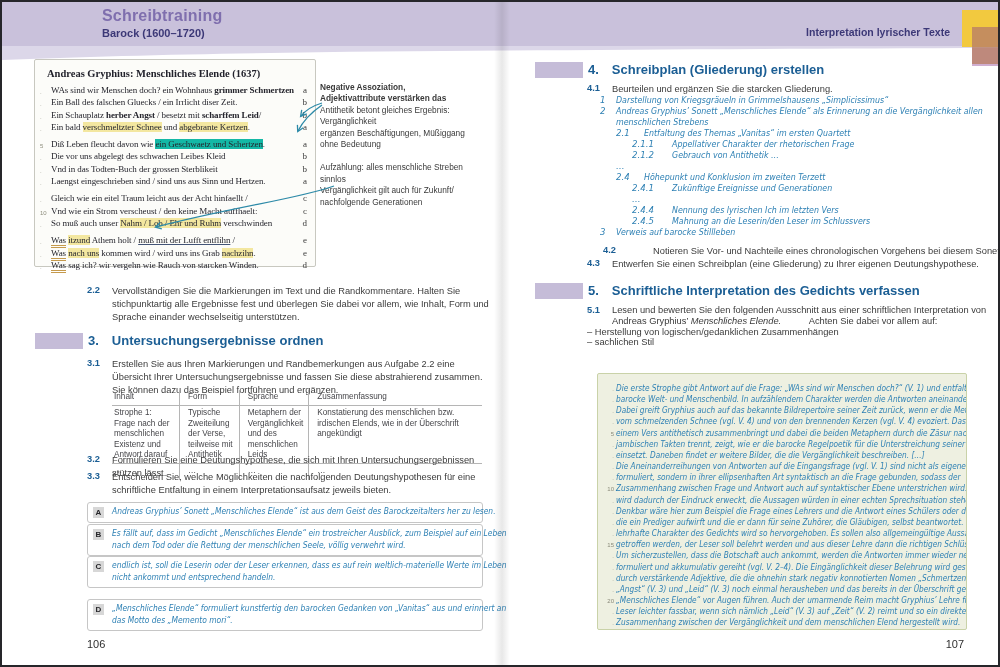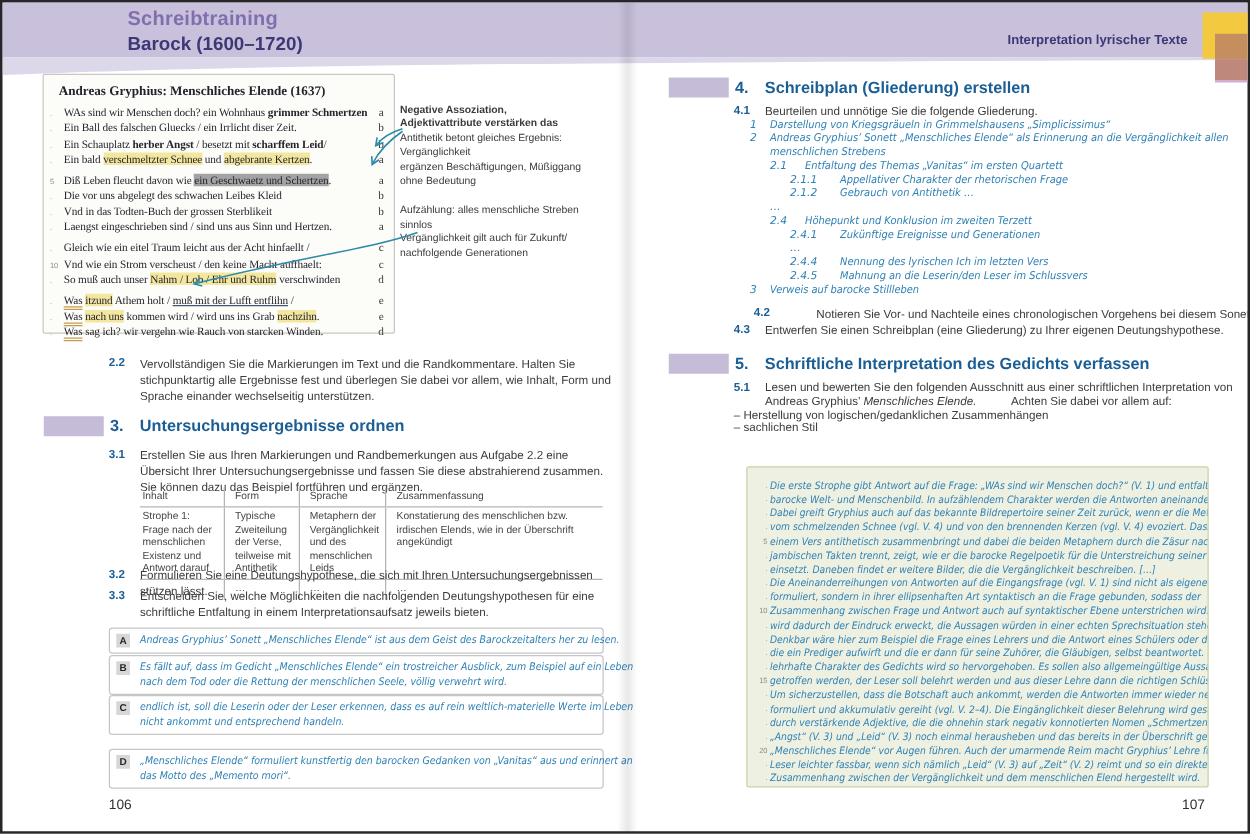--- a/index.html
+++ b/index.html
@@ -3,39 +3,39 @@
 <meta charset="utf-8">
 <style>
   html,body{margin:0;padding:0;background:#555;}
   #page{position:relative;width:1000px;height:667px;background:#ffffff;border:2px solid #26262a;
         box-sizing:border-box;overflow:hidden;font-family:"Liberation Sans",sans-serif;color:#3b3b3b;}
   .abs{position:absolute;}
 
   
   #hdr-svg{position:absolute;top:0;left:0;}
   .hdr-title{position:absolute;left:100px;top:5px;font-size:16px;font-weight:bold;color:#7f6fae;letter-spacing:0.2px;}
-  .hdr-sub{position:absolute;left:100px;top:25px;font-size:15px;font-weight:bold;color:#3c3877;}
+  .hdr-sub{position:absolute;left:100px;top:25px;font-size:11px;font-weight:bold;color:#3c3877;}
   .hdr-right{position:absolute;right:48px;top:24px;font-size:10.5px;font-weight:bold;color:#3c3877;text-align:right;}
   .tab{position:absolute;}
   #tab-yellow{left:960px;top:8px;width:37px;height:37px;background:#f2c93f;}
   #tab-pink{left:970px;top:46px;width:28px;height:18px;background:#cfaed0;}
   #tab-salmon{left:970px;top:25px;width:28px;height:37px;background:#b97f66;opacity:0.8;}
 
   
   #poem-box{left:32px;top:57px;width:280px;height:206px;background:#fcfcf9;border:1px solid #c8c8c0;border-radius:2px;}
   #poem-title{font-family:"Liberation Serif",serif;font-weight:bold;font-size:10.5px;color:#22222c;padding:8px 10px 0 12px;}
   #poem-lines{margin-top:5px;padding:0 6px 0 16px;position:relative;}
   .poem-line{position:relative;font-family:"Liberation Serif",serif;font-size:9px;line-height:12.3px;
              color:#26262e;padding-right:18px;white-space:nowrap;letter-spacing:-0.1px;}
   .stanza-gap{margin-top:5px;}
   .pm{position:absolute;left:-11px;top:2px;font-size:6px;color:#8d8d7d;font-family:"Liberation Sans",sans-serif;}
   .rhyme{position:absolute;right:2px;top:0;font-family:"Liberation Serif",serif;font-size:9px;color:#3a3a3a;}
   .pb{font-weight:bold;}
   .hl-y{background:#f3e7a0;}
-  .hl-b{background:#a3a3a3;}
+  .hl-b{background:#14b8a6;}
   .ul-d{text-decoration:underline;text-decoration-color:#445577;}
   .ul-w{border-bottom:3px double #c59a4d;}
 
   
   #annotations{left:318px;top:80px;width:180px;font-size:8.3px;line-height:11.4px;color:#3a3a3a;}
   .ann-b{font-weight:bold;}
   .ann-gap{margin-top:12px;}
 
   
   .sec{display:flex;align-items:center;height:17px;}
@@ -223,21 +223,21 @@
   <div class="abs pagenum" style="left:85px;top:636px;">106</div>
 
   <div class="abs sec" style="left:533px;top:59px;">
     <span class="chip"></span>
     <span class="snum">4.</span>
     <span class="stitle">Schreibplan (Gliederung) erstellen</span>
   </div>
 
   <div class="abs task" style="left:585px;top:81px;width:402px;">
     <span class="tnum">4.1</span>
-    <span class="ttext">Beurteilen und unnötige Sie die folgende Gliederung.</span>
+    <span class="ttext">Beurteilen und ergänzen Sie die starcken Gliederung.</span>
   </div>
 
   <div class="abs" id="outline">
       <div class="ol-line lvl0"><span class="ol-num">1</span><span class="ol-text">Darstellung von Kriegsgräueln in Grimmelshausens „Simplicissimus“</span></div>
       <div class="ol-line lvl0"><span class="ol-num">2</span><span class="ol-text">Andreas Gryphius’ Sonett „Menschliches Elende“ als Erinnerung an die Vergänglichkeit allen</span></div>
       <div class="ol-line lvl0c"><span class="ol-num"></span><span class="ol-text">menschlichen Strebens</span></div>
       <div class="ol-line lvl1"><span class="ol-num">2.1</span><span class="ol-text">Entfaltung des Themas „Vanitas“ im ersten Quartett</span></div>
       <div class="ol-line lvl2"><span class="ol-num">2.1.1</span><span class="ol-text">Appellativer Charakter der rhetorischen Frage</span></div>
       <div class="ol-line lvl2"><span class="ol-num">2.1.2</span><span class="ol-text">Gebrauch von Antithetik …</span></div>
       <div class="ol-line lvl1"><span class="ol-num">…</span><span class="ol-text"></span></div>

